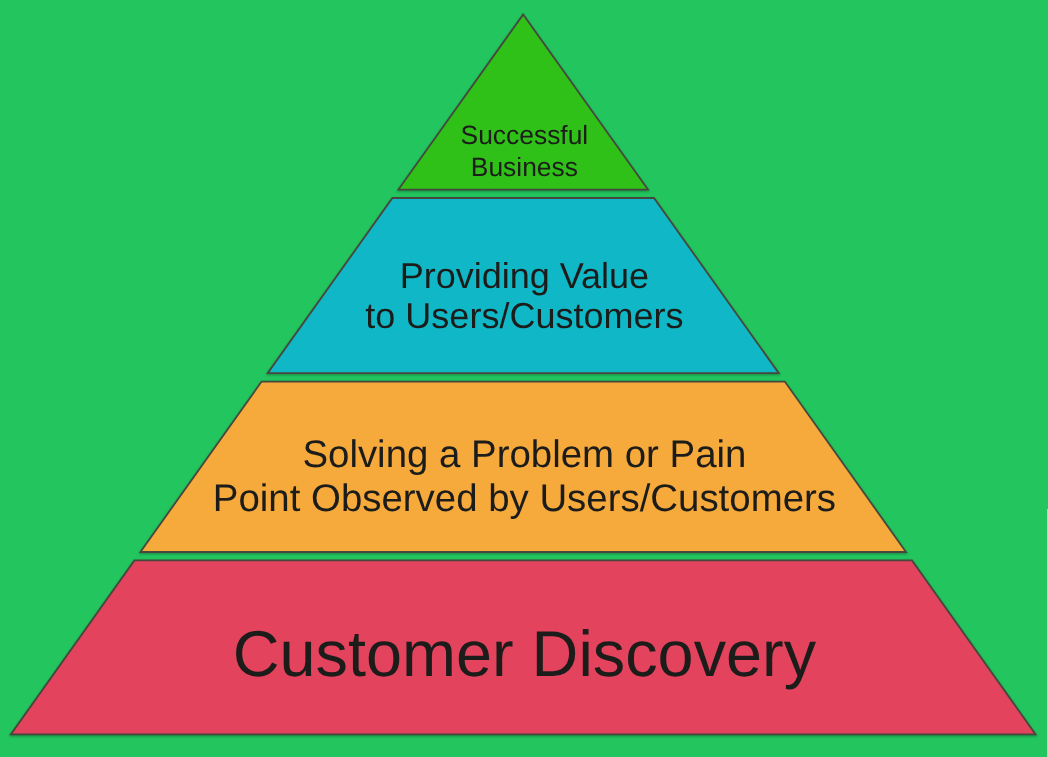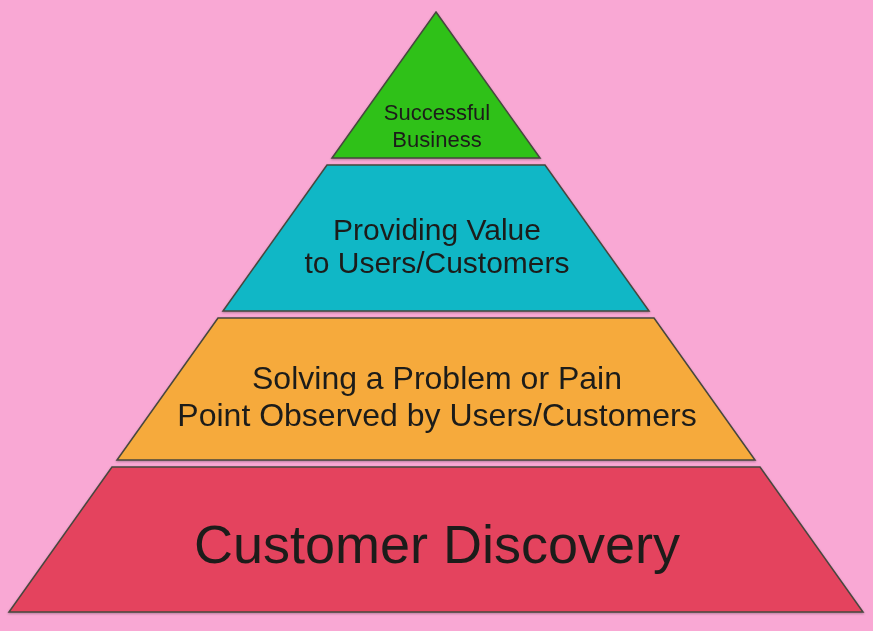--- a/index.html
+++ b/index.html
@@ -4,21 +4,21 @@
 <style>
   html, body {
     margin: 0;
     padding: 0;
     background: #ffffff;
   }
   #stage {
     position: relative;
     width: 873px;
     height: 631px;
-    background: #f9a8d4;
+    background: #22c55e;
     overflow: hidden;
   }
   svg {
     display: block;
   }
   .level {
     stroke: #47473e;
     stroke-width: 1.5;
     stroke-linejoin: miter;
     filter: drop-shadow(0 1px 1px rgba(0,0,0,0.28));

